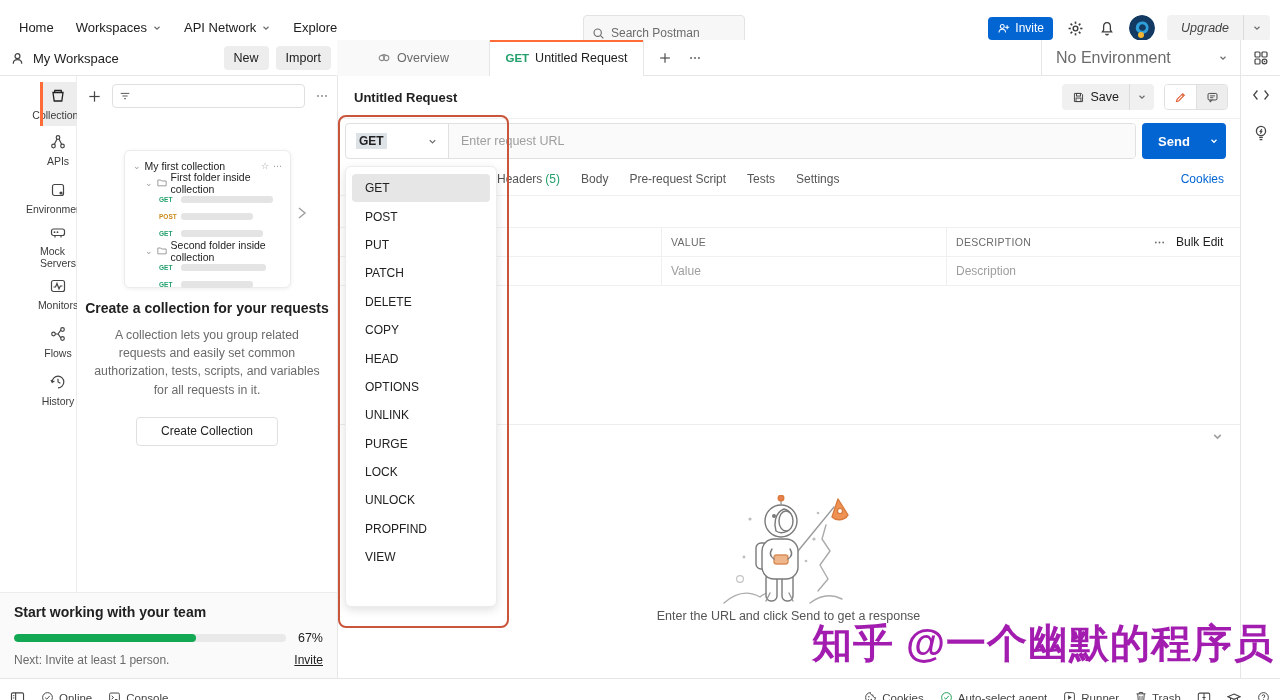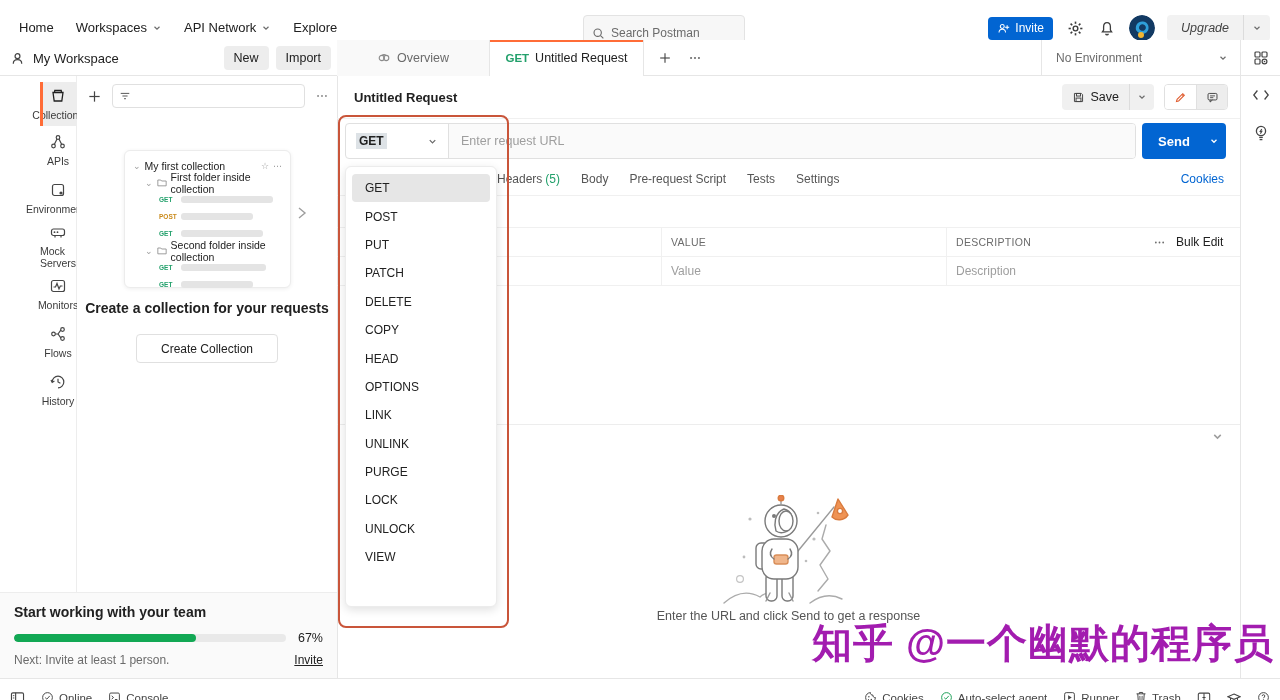--- a/index.html
+++ b/index.html
@@ -31,21 +31,21 @@
   .ws-head .ws-label { margin-left:8px; font-size:13px; color:#212121; }
   .ws-btn { height:24px; padding:0 10px; background:#ededed; border-radius:4px; font-size:12.5px; color:#212121; display:flex; align-items:center; cursor:pointer; }
   .tabstrip { position:absolute; left:337px; top:0; height:36px; display:flex; align-items:stretch; }
   .tab { display:flex; align-items:center; justify-content:center; gap:6px; border-right:1px solid #e6e6e6; font-size:12.5px; cursor:pointer; }
   .tab.overview { width:153px; background:#f9f9f9; color:#6b6b6b; }
   .tab.active { width:154px; background:#fff; position:relative; color:#212121; }
   .tab.active::before { content:""; position:absolute; left:0; right:0; top:0; height:2px; background:#ff6c37; }
   .tab .m-get { color:#22a06b; font-weight:bold; font-size:11.5px; }
   .tabctl { display:flex; align-items:center; gap:16px; padding-left:14px; }
   .env-area { position:absolute; right:0; top:0; width:239px; height:36px; display:flex; align-items:center; border-left:1px solid #e6e6e6; }
-  .env-area .env-lbl { margin-left:14px; font-size:12px; color:#6b6b6b; }
+  .env-area .env-lbl { margin-left:14px; font-size:16px; color:#6b6b6b; }
   .env-area .chev { margin-left:auto; margin-right:12px; }
   .env-icon-cell { width:40px; height:36px; display:flex; align-items:center; justify-content:center; border-left:1px solid #e6e6e6; cursor:pointer; }
 
   
   .rail { position:absolute; left:0; top:76px; width:77px; height:516px; background:#fff; border-right:1px solid #ededed; padding-top:6px; }
   .rail-item { position:relative; height:48px; display:flex; flex-direction:column; align-items:center; justify-content:center; gap:4px; cursor:pointer;margin-left:40px; }
   .rail-item .rl { font-size:10.5px; color:#3b3b3b; }
   .rail-item.active { background:#ededed; height:44px; }
   .rail-item.active::before { content:""; position:absolute; left:0; top:0; bottom:0; width:3px; background:#ff6c37; }
   .panel { position:absolute; left:77px; top:76px; width:260px; height:516px; background:#fff; }
@@ -442,20 +442,21 @@
         </div>
     </div>
     <span class="panel-chevron">
         <svg width="12" height="14" viewBox="0 0 12 14">
           <polyline points="3,2 9,7 3,12" fill="none" stroke="#9e9e9e" stroke-width="1.4"></polyline>
         </svg>
       </span>
 
     <div class="empty-block">
       <h3>Create a collection for your requests</h3>
+      <p>A collection lets you group related requests and easily set common authorization, tests, scripts, and variables for all requests in it.</p>
       <button class="create-btn">Create Collection</button>
     </div>
   </div>
 
   <div class="team">
     <h4>Start working with your team</h4>
     <div class="prog-row">
       <div class="prog-track">
           <div class="prog-fill" style="width: 67%;"></div>
         </div>
@@ -631,25 +632,25 @@
 
   <div class="method-dd">
     <div class="dd-item sel">GET</div>
     <div class="dd-item">POST</div>
     <div class="dd-item">PUT</div>
     <div class="dd-item">PATCH</div>
     <div class="dd-item">DELETE</div>
     <div class="dd-item">COPY</div>
     <div class="dd-item">HEAD</div>
     <div class="dd-item">OPTIONS</div>
-    <div class="dd-item">LINK</div>
     <div class="dd-item">UNLINK</div>
     <div class="dd-item">PURGE</div>
     <div class="dd-item">LOCK</div>
     <div class="dd-item">UNLOCK</div>
+    <div class="dd-item">PROPFIND</div>
     <div class="dd-item">VIEW</div>
   </div>
 
   <div class="annotation"></div>
 
   <div class="footer">
     <span class="f-item">
         <svg width="15" height="13" viewBox="0 0 16 14">
           <rect x="1.5" y="2" width="13" height="10" rx="1.5" fill="none" stroke="#454545" stroke-width="1.2"></rect>
           <line x1="6" y1="2" x2="6" y2="12" stroke="#454545" stroke-width="1.2"></line>

